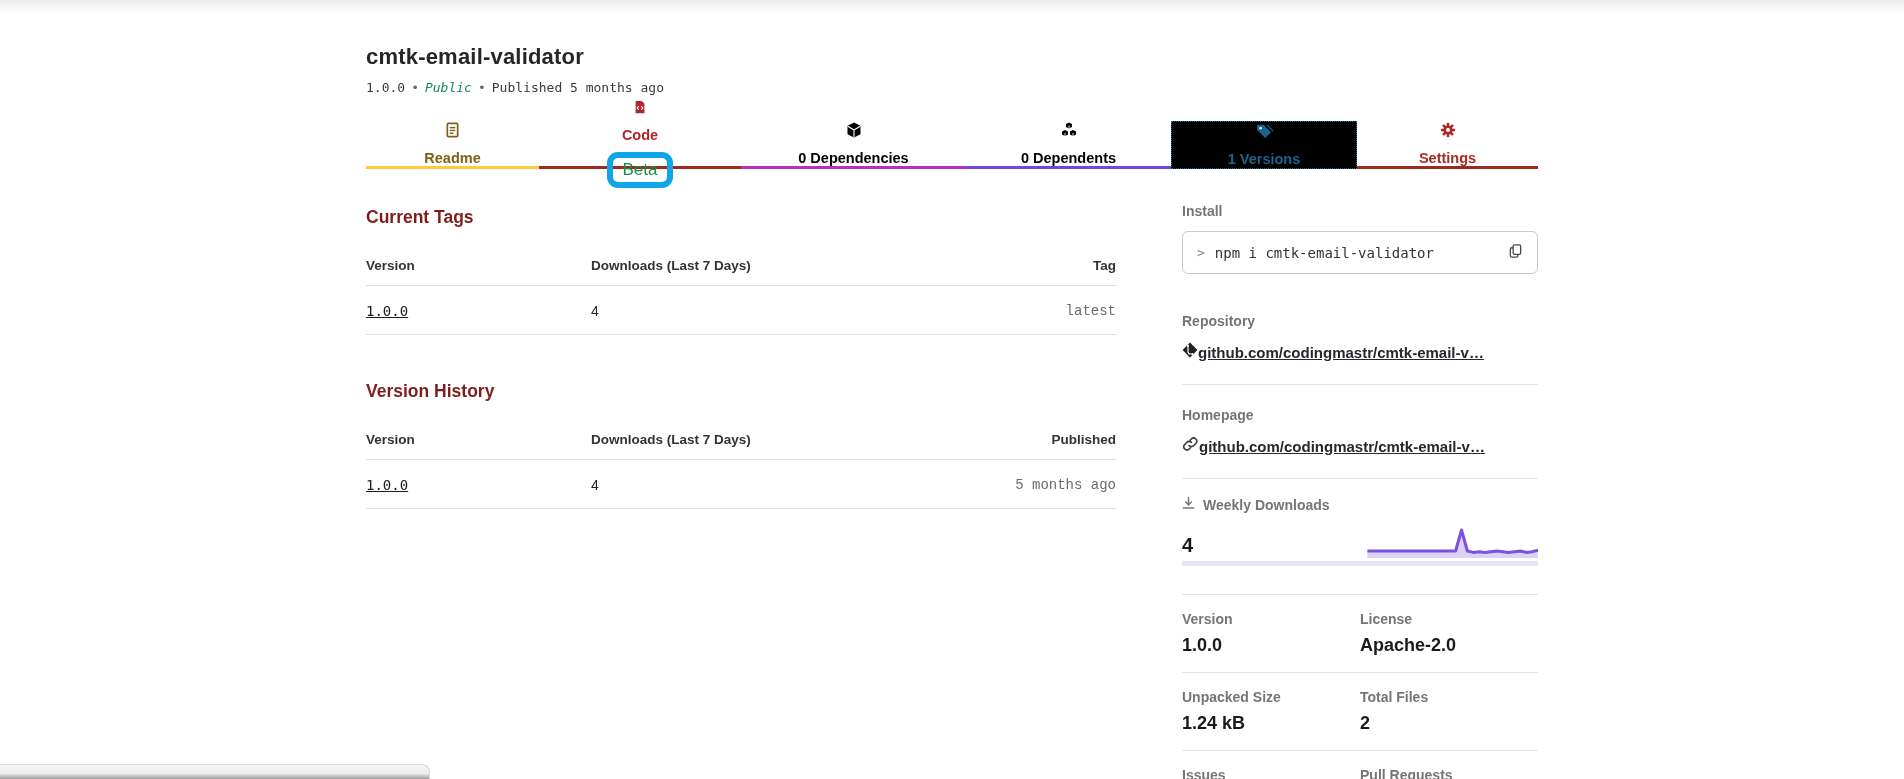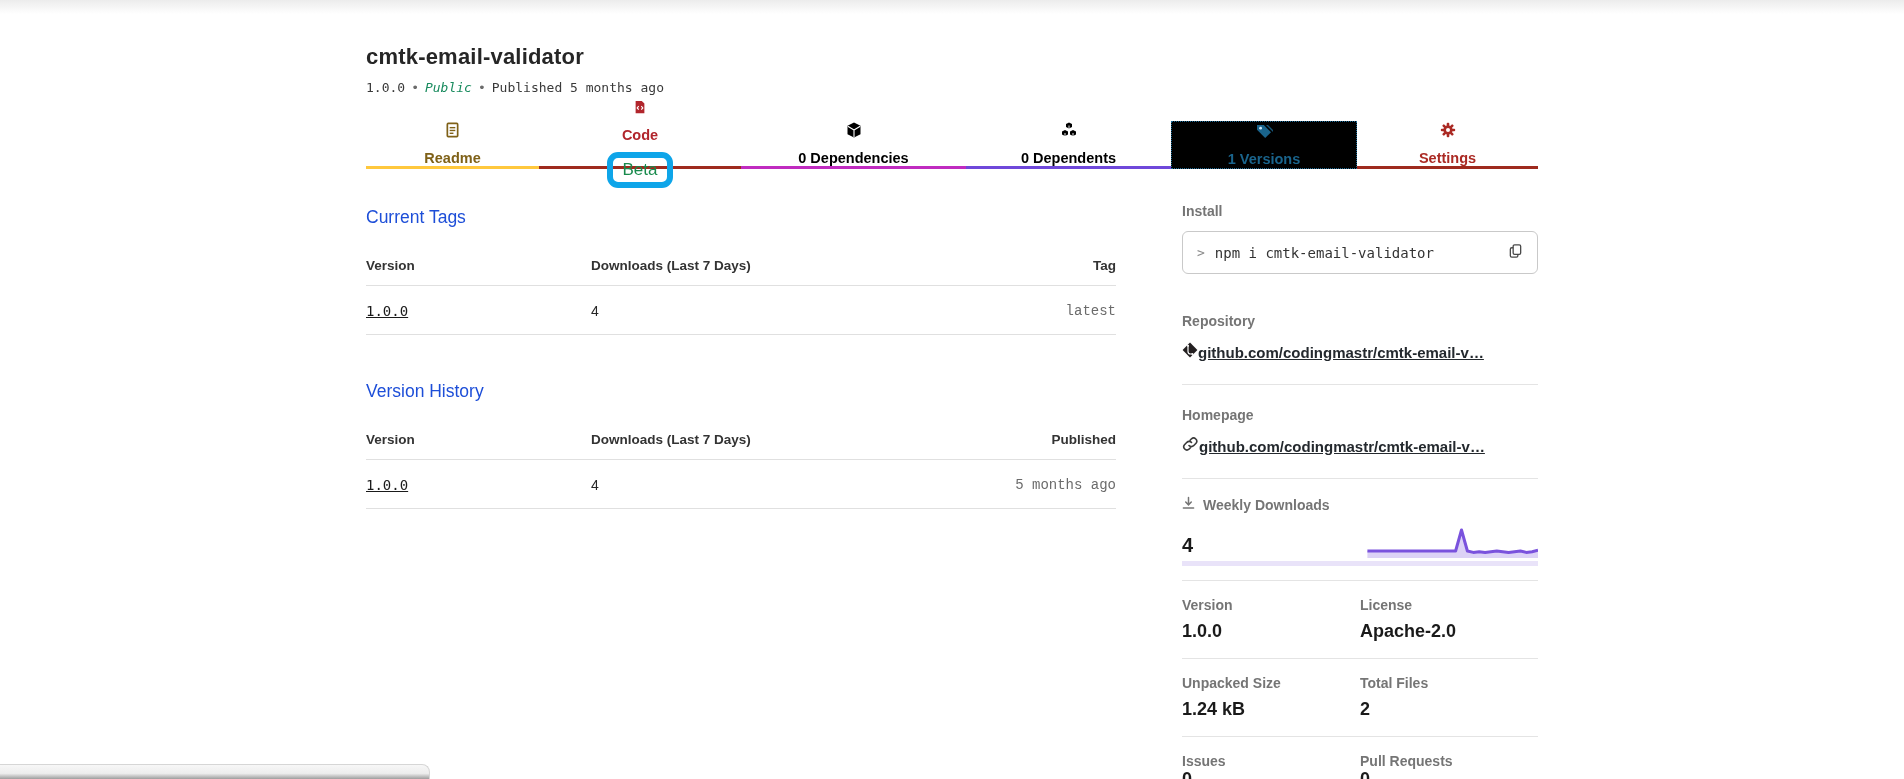--- a/index.html
+++ b/index.html
@@ -19,21 +19,21 @@
   .tab.selected { border:1px dotted #1d6a96; }
   .tab svg { flex:0 0 auto; }
   .beta-pill { border:6px solid #0ea5e9; color:#188a4c; font-size:17px; font-weight:400;
     border-radius:11px; padding:2px 10px; line-height:1.2; }
 
   
   .content { display:flex; }
   .main { width:750px; }
   .sidebar { width:356px; margin-left:66px; }
 
-  .section-title { font-size:17.5px; font-weight:400; margin-top:38px; color:#1d4ed8; }
+  .section-title { font-size:17.5px; font-weight:700; margin-top:38px; color:#7f1d1d; }
   table { width:100%; border-collapse:collapse; margin-top:16px; }
   th { font-size:13.5px; font-weight:700; color:#333; padding:14px 0 12px 0; border-bottom:1px solid #e0e0e0; }
   td { font-size:14px; padding:17px 0 15px 0; border-bottom:1px solid #e0e0e0; }
   .col-version { width:30%; text-align:left; }
   .col-downloads { width:40%; text-align:left; }
   .col-last { width:30%; text-align:right; }
   .version-link { font-family:"DejaVu Sans Mono", monospace; font-size:14px; color:#1a1a1a;
     text-decoration:underline; cursor:pointer; }
   .muted { color:#6b6b6b;font-family:Liberation Mono, monospace; }
 
@@ -225,21 +225,21 @@
           <span>
             <svg width="17" height="16" viewBox="0 0 17 16" fill="none" stroke="#3a3a3a" stroke-width="1.6" stroke-linecap="round">
                 <path d="M7 9.5a3.2 3.2 0 0 0 4.6.2l2.4-2.4a3.2 3.2 0 0 0-4.5-4.5L8.1 4.2"></path>
                 <path d="M9.5 6.5a3.2 3.2 0 0 0-4.6-.2L2.5 8.7a3.2 3.2 0 0 0 4.5 4.5l1.4-1.4"></path>
               </svg>
           </span>
           <a class="repo-link">github.com/codingmastr/cmtk-email-v…</a>
         </div>
       </div>
 
-      <div class="sb-section bordered" style="padding-bottom:14px">
+      <div class="sb-section bordered" style="padding-bottom:28px">
         <div class="wd-head">
           <span>
             <svg width="13" height="14" viewBox="0 0 14 14" fill="none" stroke="#757575" stroke-width="1.6" stroke-linecap="round">
                 <path d="M7 1v7.5M4 6l3 3 3-3"></path>
                 <path d="M1.5 12.5h11"></path>
               </svg>
           </span>
           <span class="sb-label">Weekly Downloads</span>
         </div>
         <div class="wd-chart">

